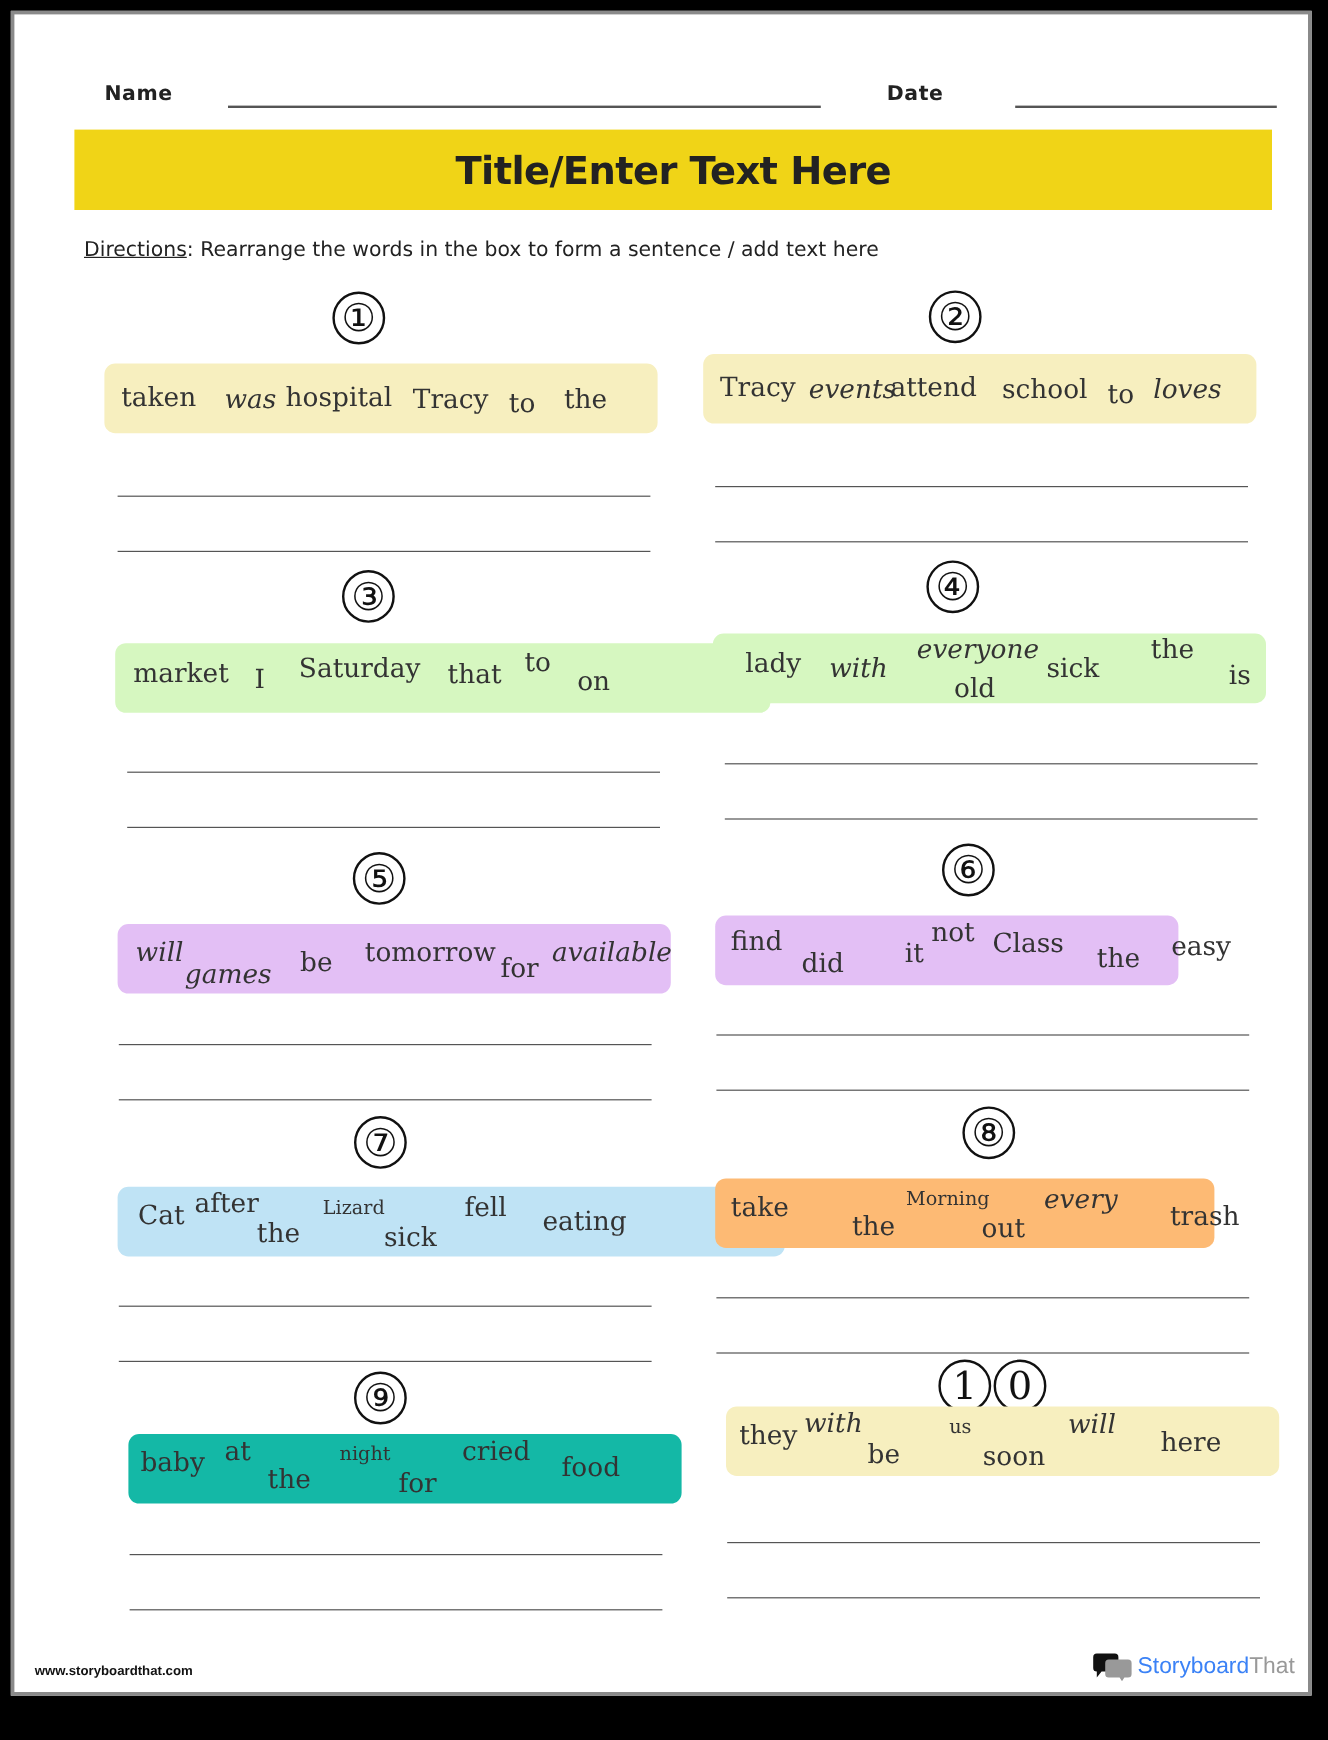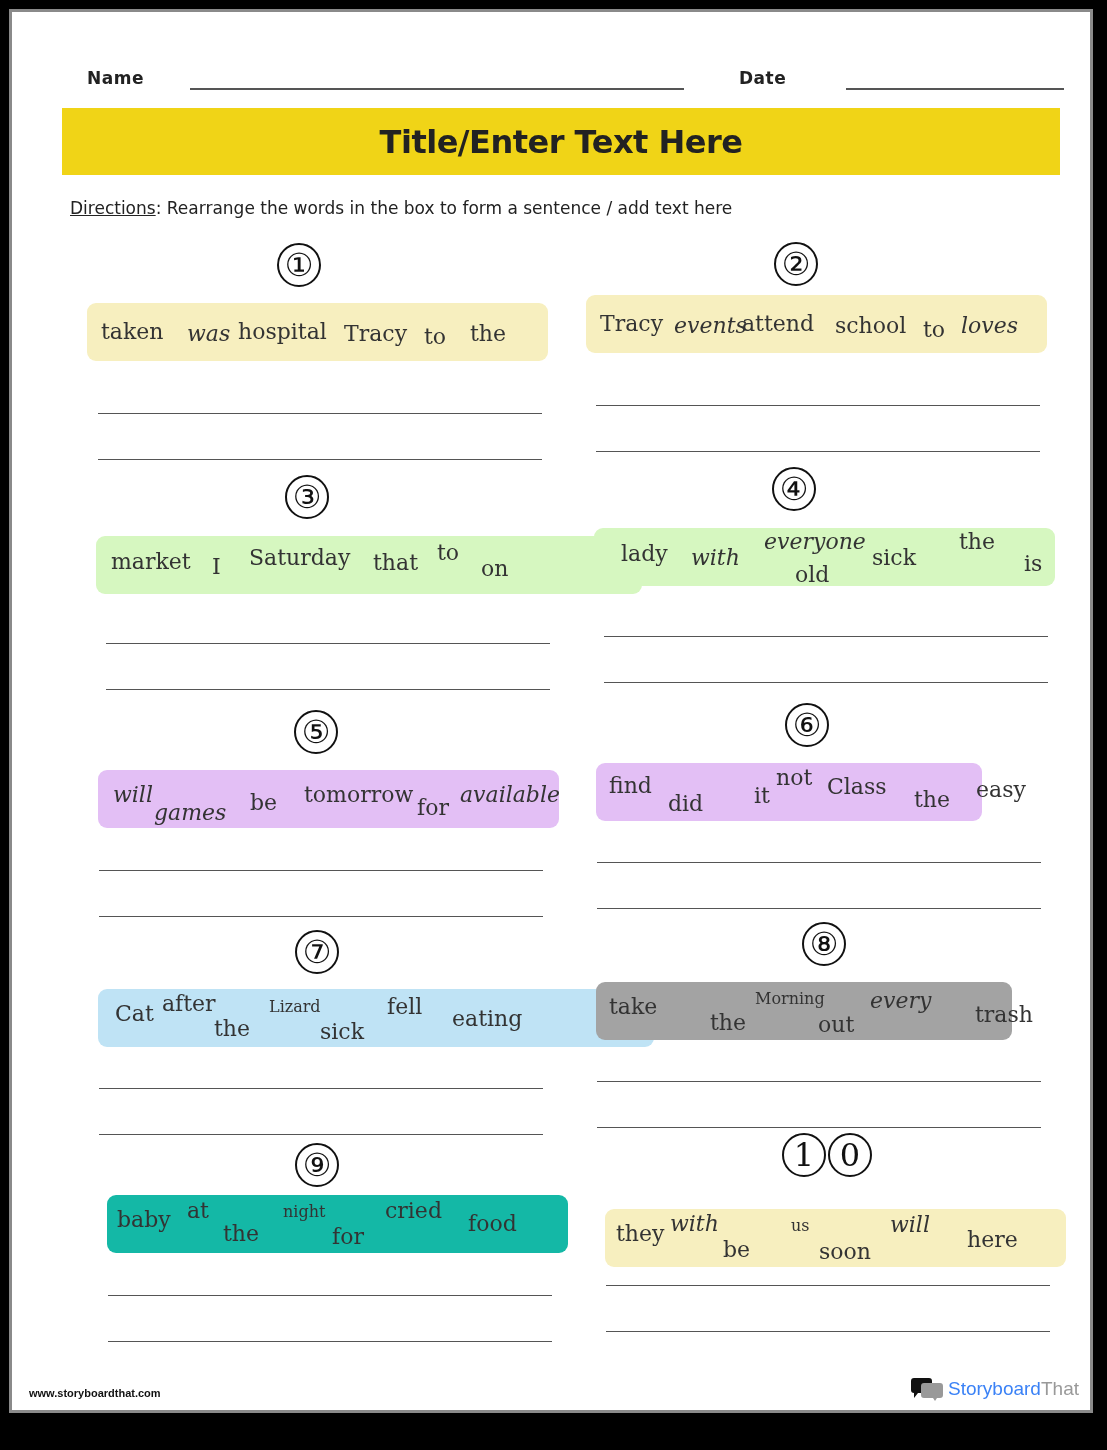--- a/index.html
+++ b/index.html
@@ -122,21 +122,21 @@
     <span class="word" style="left:116px; top:29px;">the</span>
     <span class="word sm" style="left:171px; top:10px;">Lizard</span>
     <span class="word" style="left:222px; top:32px;">sick</span>
     <span class="word" style="left:289px; top:7px;">fell</span>
     <span class="word" style="left:354px; top:19px;">eating</span>
   </div>
   <div class="ans" style="left:87px; top:1076px; width:444px;"></div>
   <div class="ans" style="left:87px; top:1122px; width:444px;"></div>
 
   <div class="num" style="left:790px; top:910px;">⑧</div>
-  <div class="box" style="left:584px; top:970px; width:416px; background:#a3a3a3;">
+  <div class="box" style="left:584px; top:970px; width:416px; background:#fdba74;">
     <span class="word" style="left:13px; top:14px;">take</span>
     <span class="word" style="left:114px; top:30px;">the</span>
     <span class="word sm" style="left:159px; top:9px;">Morning</span>
     <span class="word" style="left:222px; top:32px;">out</span>
     <span class="word it" style="left:274px; top:8px;">every</span>
     <span class="word" style="left:379px; top:22px;">trash</span>
   </div>
   <div class="ans" style="left:585px; top:1069px; width:444px;"></div>
   <div class="ans" style="left:585px; top:1115px; width:444px;"></div>
 
@@ -150,21 +150,21 @@
     <span class="word" style="left:278px; top:5px;">cried</span>
     <span class="word" style="left:361px; top:18px;">food</span>
   </div>
   <div class="ans" style="left:96px; top:1283px; width:444px;"></div>
   <div class="ans" style="left:96px; top:1329px; width:444px;"></div>
 
   <div style="position:absolute; left:770px; top:1121px; display:flex; gap:2px;">
     <div class="num" style="position:relative;">1</div>
     <div class="num" style="position:relative;">0</div>
   </div>
-  <div class="box" style="left:593px; top:1197px; width:461px; background:#f7efbf;">
+  <div class="box" style="left:593px; top:1160px; width:461px; background:#f7efbf;">
     <span class="word" style="left:11px; top:14px;">they</span>
     <span class="word it" style="left:65px; top:4px;">with</span>
     <span class="word" style="left:118px; top:30px;">be</span>
     <span class="word sm" style="left:186px; top:9px;">us</span>
     <span class="word" style="left:214px; top:32px;">soon</span>
     <span class="word it" style="left:285px; top:5px;">will</span>
     <span class="word" style="left:362px; top:20px;">here</span>
   </div>
   <div class="ans" style="left:594px; top:1273px; width:444px;"></div>
   <div class="ans" style="left:594px; top:1319px; width:444px;"></div>

